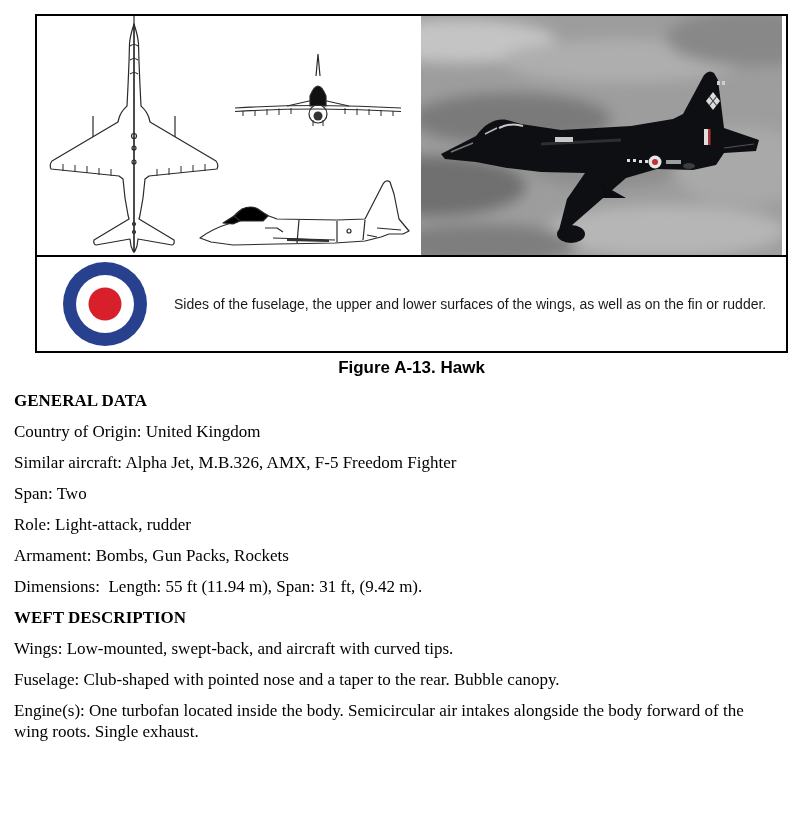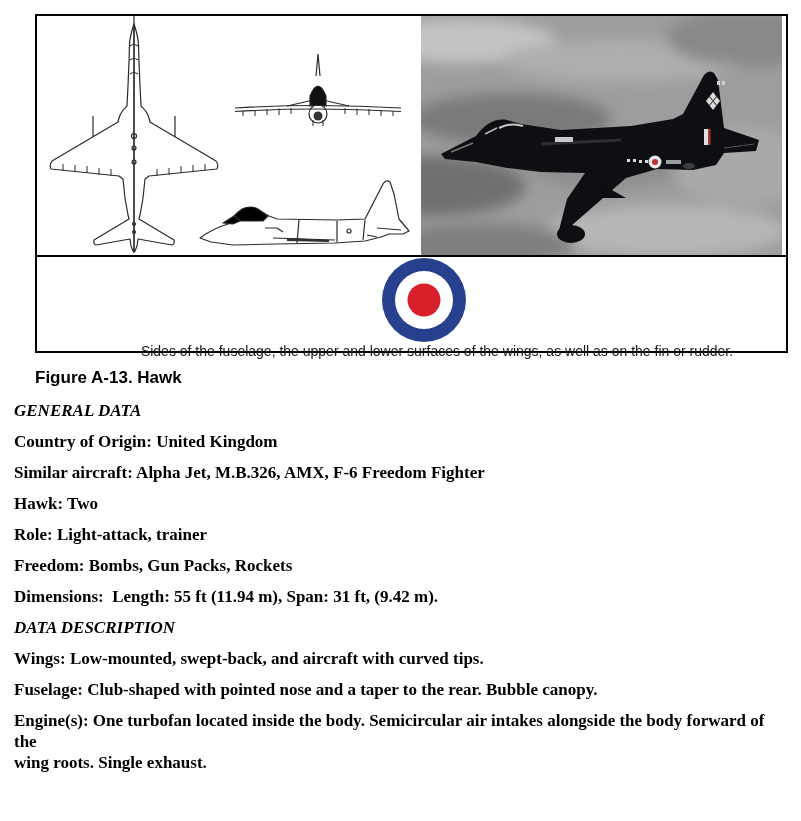--- a/index.html
+++ b/index.html
@@ -4,32 +4,32 @@
 <style>
   html,body{margin:0;padding:0;background:#ffffff;}
   body{width:801px;height:821px;overflow:hidden;font-family:"Liberation Serif",serif;color:#000;}
   .page{width:801px;padding-top:14px;box-sizing:border-box;}
 
   
   .figure-box{margin-left:35px;width:749px;border:2px solid #000;background:#fff;}
   .top-row{display:flex;height:239px;}
   .line-art{width:384px;height:239px;background:#fff;flex:none;}
   .photo{flex:1;height:239px;overflow:hidden;}
-  .bottom-row{height:96px;border-top:2px solid #000;display:flex;align-items:center;padding-left:25px;box-sizing:border-box;flex-direction:column;}
+  .bottom-row{height:96px;border-top:2px solid #000;display:flex;align-items:center;padding-left:25px;box-sizing:border-box;}
   .roundel{width:86px;height:86px;flex:none;}
   .insignia-text{margin-left:26px;font-family:"Liberation Sans",sans-serif;font-size:14px;color:#1a1a1a;white-space:nowrap;}
 
   
-  .caption{margin:15px 0 12px 35px;width:753px;text-align:left;
+  .caption{margin:5px 0 12px 35px;width:753px;text-align:center;
            font-family:"Liberation Sans",sans-serif;font-weight:bold;font-size:17px;}
 
   
   .text-block{margin-left:14px;width:787px;}
-  .heading{font-size:17px;font-weight:bold;line-height:21px;margin:0 0 10px 0;font-family:"Liberation Serif",serif;font-style:italic;}
-  .para{font-size:17px;line-height:21px;margin:0 16px 10px 0;white-space:pre-wrap;font-weight:bold;}
+  .heading{font-size:17px;font-weight:bold;line-height:21px;margin:0 0 10px 0;font-family:"Liberation Serif",serif;}
+  .para{font-size:17px;line-height:21px;margin:0 16px 10px 0;white-space:pre-wrap;}
 
   svg{display:block;}
 </style>
 </head>
 <body>
 
 <div class="page">
 
   <div class="figure-box">
     <div class="top-row">
@@ -159,26 +159,26 @@
       </svg>
       <span class="insignia-text">Sides of the fuselage, the upper and lower surfaces of the wings, as well as on the fin or rudder.</span>
     </div>
   </div>
 
   <div class="caption">Figure A-13. Hawk</div>
 
   <div class="text-block">
     <h2 class="heading">GENERAL DATA</h2>
     <p class="para">Country of Origin: United Kingdom</p>
-    <p class="para">Similar aircraft: Alpha Jet, M.B.326, AMX, F-6 Freedom Fighter</p>
-    <p class="para">Hawk: Two</p>
-    <p class="para">Role: Light-attack, trainer</p>
-    <p class="para">Freedom: Bombs, Gun Packs, Rockets</p>
+    <p class="para">Similar aircraft: Alpha Jet, M.B.326, AMX, F-5 Freedom Fighter</p>
+    <p class="para">Span: Two</p>
+    <p class="para">Role: Light-attack, rudder</p>
+    <p class="para">Armament: Bombs, Gun Packs, Rockets</p>
     <p class="para">Dimensions:  Length: 55 ft (11.94 m), Span: 31 ft, (9.42 m).</p>
 
-    <h2 class="heading">DATA DESCRIPTION</h2>
+    <h2 class="heading">WEFT DESCRIPTION</h2>
     <p class="para">Wings: Low-mounted, swept-back, and aircraft with curved tips.</p>
     <p class="para">Fuselage: Club-shaped with pointed nose and a taper to the rear. Bubble canopy.</p>
     <p class="para">Engine(s): One turbofan located inside the body. Semicircular air intakes alongside the body forward of the
 wing roots. Single exhaust.</p>
   </div>
 
 </div>
 
 </body></html>

